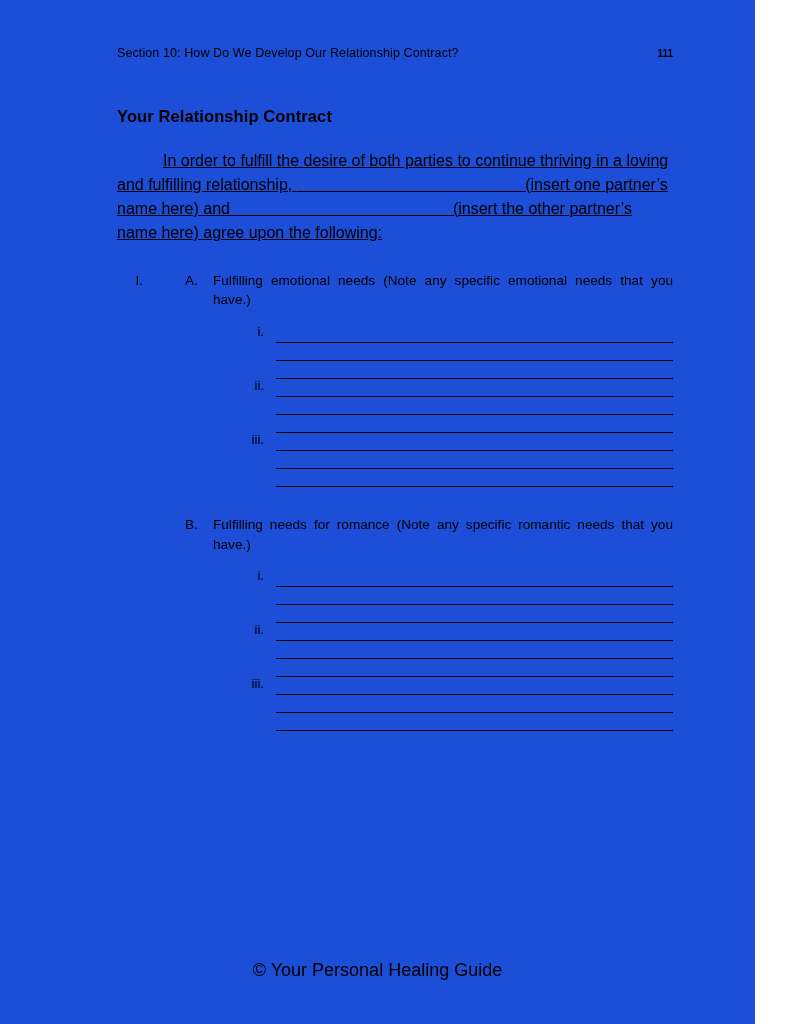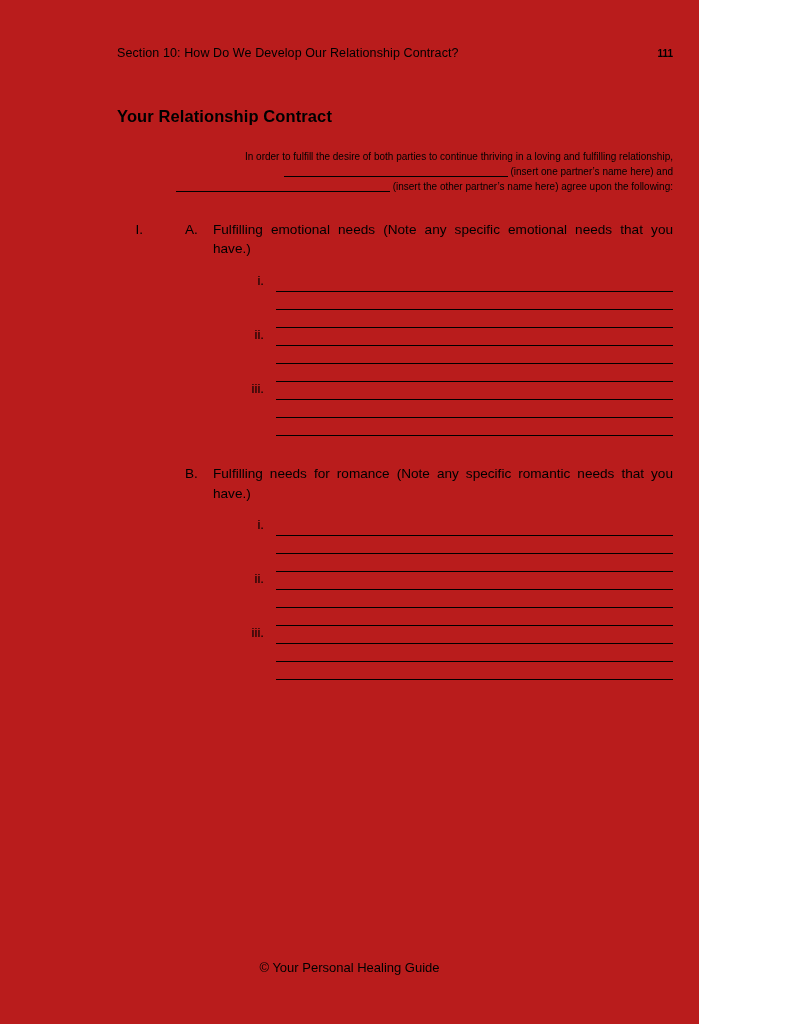--- a/index.html
+++ b/index.html
@@ -8,23 +8,23 @@
     background: #ffffff;
   }
   body {
     font-family: "Liberation Sans", sans-serif;
     color: #000000;
     -webkit-font-smoothing: antialiased;
   }
 
   .page {
     position: relative;
-    width: 699px;
+    width: 755px;
     height: 1024px;
-    background: #b91c1c;
+    background: #1d4ed8;
     overflow: hidden;
     box-sizing: border-box;
   }
 
   
   .running-head {
     position: absolute;
     left: 117px;
     top: 46px;
     width: 556px;
@@ -53,24 +53,25 @@
 
   .doc-title {
     font-size: 16.5px;
     font-weight: 700;
     letter-spacing: 0.1px;
     margin: 16px 0 22px 0;
     line-height: 1.25;
   }
 
   .intro {
-    font-size: 10px;
+    font-size: 16px;
     line-height: 1.50;
     margin: 0;
-    text-align: right;
+    text-align: left;
+    text-decoration: underline;
   }
   .intro .indent-lead {
     display: inline-block;
     width: 46px;
   }
   .blank-inline {
     display: inline-block;
     border-bottom: 1.6px solid #000;
     vertical-align: -2px;
   }
@@ -149,21 +150,21 @@
     border-bottom: 1.9px solid #000;
   }
 
   
   .footer {
     position: absolute;
     left: 0;
     right: 0;
     top: 960px;
     text-align: center;
-    font-size: 13px;
+    font-size: 18px;
   }
 </style>
 </head>
 <body>
 
 <div class="page">
 
   <div class="running-head">
     <span class="running-head-title">Section 10: How Do We Develop Our Relationship Contract?</span>
     <span class="running-head-page">111</span>

